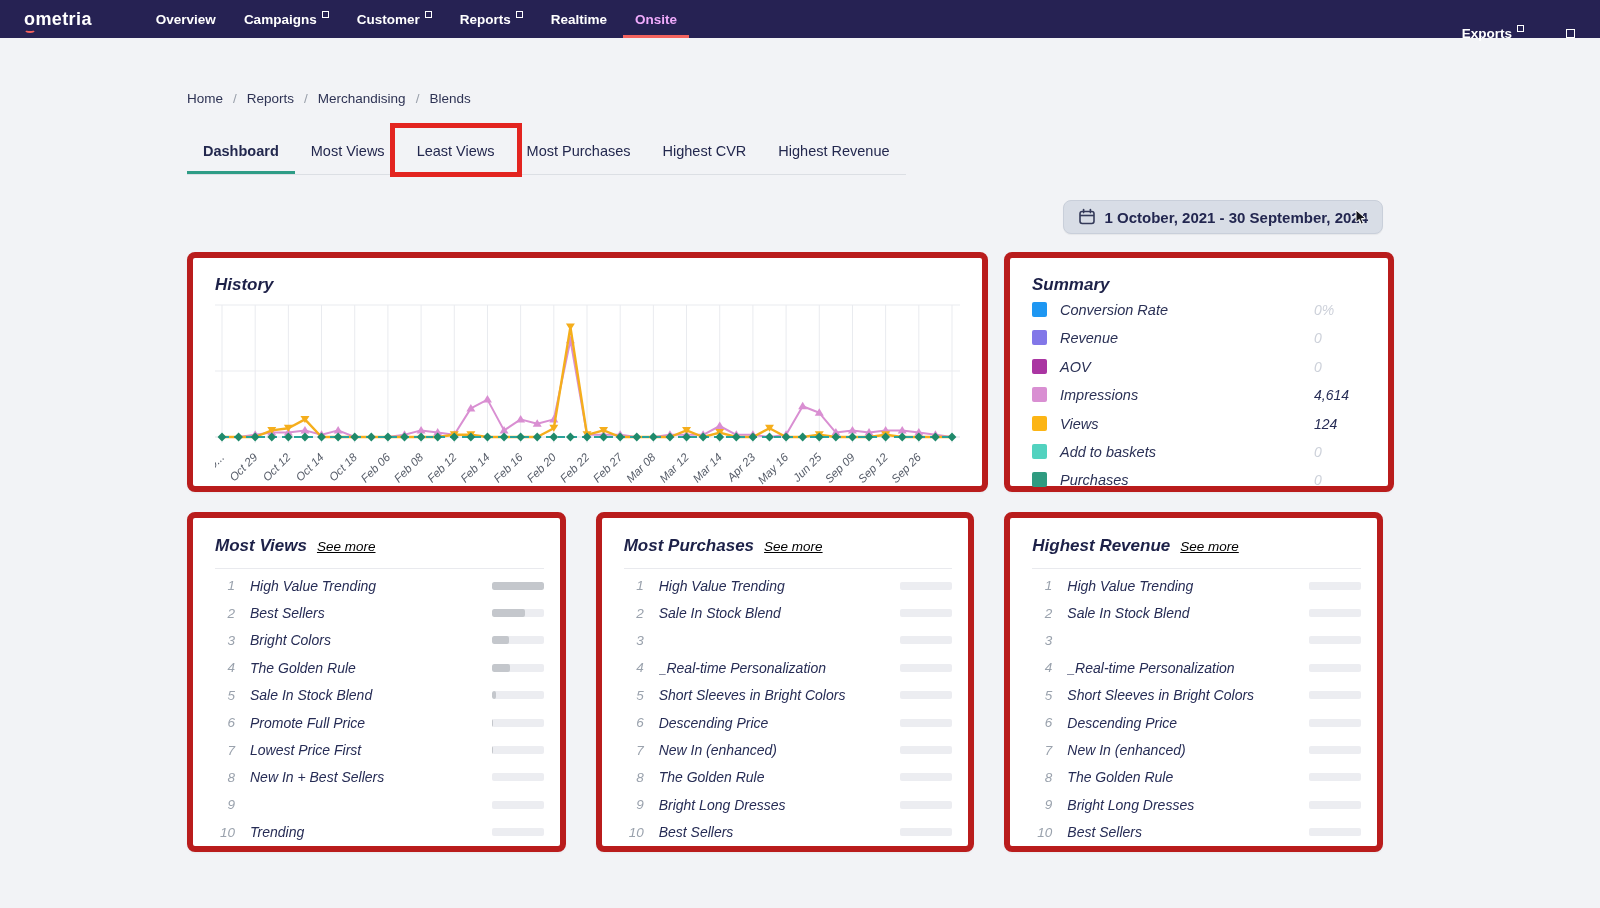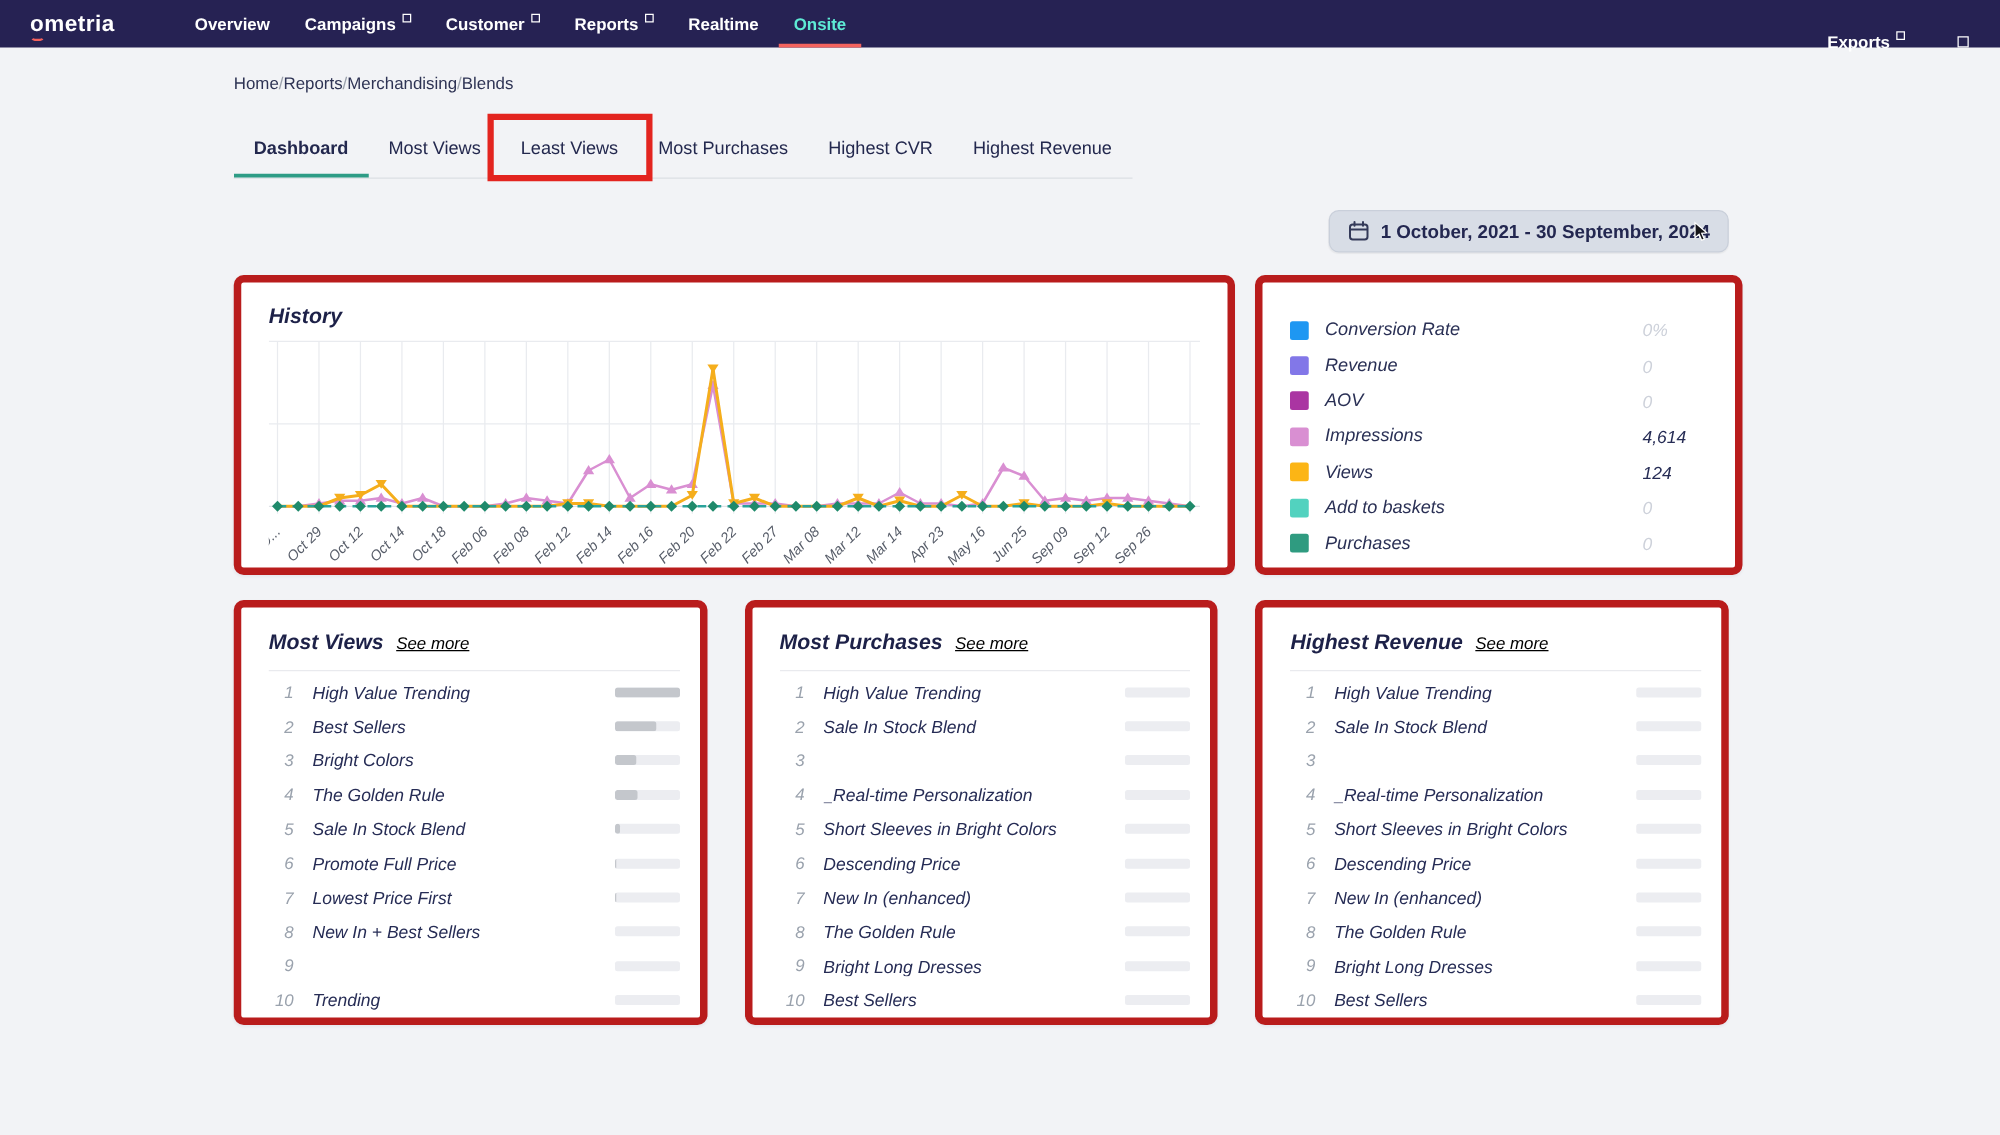--- a/index.html
+++ b/index.html
@@ -14,33 +14,33 @@
   .topnav {
     height:38px; background:#262253; display:flex; align-items:center;
     padding:0 25px 0 24px;
   }
   .brand { color:#fff; font-weight:700; font-size:18px; letter-spacing:.4px;
     position:relative; margin-right:50px; cursor:default; }
   .brand-smile { position:absolute; left:0px; bottom:-3px; width:12px; height:7px;
     border:2.5px solid transparent; border-bottom-color:#f4625d; border-radius:50%; display:block;}
   .nav-item { color:#fff; font-size:13.5px; font-weight:700; height:38px;
     display:flex; align-items:center; gap:5px; padding:0 14px; position:relative; cursor:pointer; }
-  .nav-item.active { color:#5eead4; }
+  .nav-item.active { color:#f0abfc; }
   .nav-item.active::after { content:""; position:absolute; left:2px; right:2px; bottom:0;
     height:3px; background:#f4635e; }
   .sq { width:7px; height:7px; border:1.5px solid currentColor; display:inline-block;
     transform:translateY(-5px); }
   .nav-right { margin-left:auto; display:flex; align-items:center; gap:28px;margin-top:28px; }
   .acct { width:9px; height:9px; border:1.5px solid #fff; }
 
   
   .shell { padding:0 217px 0 187px; }
 
-  .breadcrumb { padding-top:21px; font-size:13.5px; display:flex; 
-    color:#2e3354; align-items:flex-end; }
+  .breadcrumb { padding-top:21px; font-size:13.5px; display:flex; gap:10px;
+    color:#2e3354; align-items:flex-end;margin-top:32px; }
   .breadcrumb .sep { color:#9aa0ab; }
   .breadcrumb .crumb { cursor:pointer; }
 
   .tabsrow { margin-top:24px; display:flex; width:fit-content;
     border-bottom:1px solid #dcdfe4; }
   .tab { font-size:14.5px; color:#23284e; padding:13px 16px 15px; position:relative;
     cursor:pointer; white-space:nowrap; }
   .tab.active { font-weight:700; box-shadow: inset 0 -3px 0 #2e9c86; }
   .hlbox { position:absolute; top:-7px; left:-11px; right:-11px; bottom:-3px;
     border:5px solid #e3241f; pointer-events:none; z-index:5; }
@@ -57,21 +57,21 @@
   
   .grid1 { display:grid; grid-template-columns:1fr 390px; gap:16px; margin-top:18px; }
   .card { background:#fff; border:6px solid #b91c1c; border-radius:8px;
     box-shadow:0 1px 2px rgba(32,37,76,.05); padding:17px 22px;font-style:italic; }
   .card h2 { font-size:17px; font-weight:700; color:#1d2148; }
   .history-card { height:240px; }
   .summary-card { height:240px; }
   .chartwrap { margin-top:6px; }
 
   .srows { margin-top:7px; }
-  .srow { display:flex; align-items:center; height:28.4px; font-size:14.5px; }
+  .srow { display:flex; height:28.4px; font-size:14.5px; }
   .sw { width:15px; height:15px; border-radius:2px; margin-right:13px; flex:none; }
   .sl { color:#2a3055; }
   .sv { margin-left:auto; width:52px; text-align:left; font-size:14px; color:#262c55; }
   .sv.muted { color:#cdd1da; }
 
   .grid2 { display:grid; grid-template-columns:repeat(3,1fr); gap:30px; margin-top:20px; }
   .list-card { height:340px; padding:18px 16px 12px 22px; }
   .lhead { display:flex; align-items:baseline; gap:10px; padding-bottom:12px;
     border-bottom:1px solid #e9eaee; }
   .lhead h3 { font-size:17px; font-weight:700; color:#1d2148; }
@@ -315,20 +315,21 @@
               <rect x="667.5363636363636" y="132.9" width="6.2" height="6.2" fill="#1f8a6b" transform="rotate(45 670.6363636363636 136)"></rect>
               <rect x="684.1272727272727" y="132.9" width="6.2" height="6.2" fill="#1f8a6b" transform="rotate(45 687.2272727272727 136)"></rect>
               <rect x="700.7181818181818" y="132.9" width="6.2" height="6.2" fill="#1f8a6b" transform="rotate(45 703.8181818181819 136)"></rect>
               <rect x="717.3090909090909" y="132.9" width="6.2" height="6.2" fill="#1f8a6b" transform="rotate(45 720.4090909090909 136)"></rect>
               <rect x="733.9" y="132.9" width="6.2" height="6.2" fill="#1f8a6b" transform="rotate(45 737 136)"></rect>
             </svg>
         </div>
       </section>
 
       <section class="card summary-card">
+        <h2>Summary</h2>
         <div class="srows" id="summary-rows">
             <div class="srow">
               <span class="sw" style="background: rgb(30, 151, 242);"></span>
               <span class="sl">Conversion Rate</span>
               <span class="sv muted">0%</span>
             </div>
             <div class="srow">
               <span class="sw" style="background: rgb(130, 119, 232);"></span>
               <span class="sl">Revenue</span>
               <span class="sv muted">0</span>

